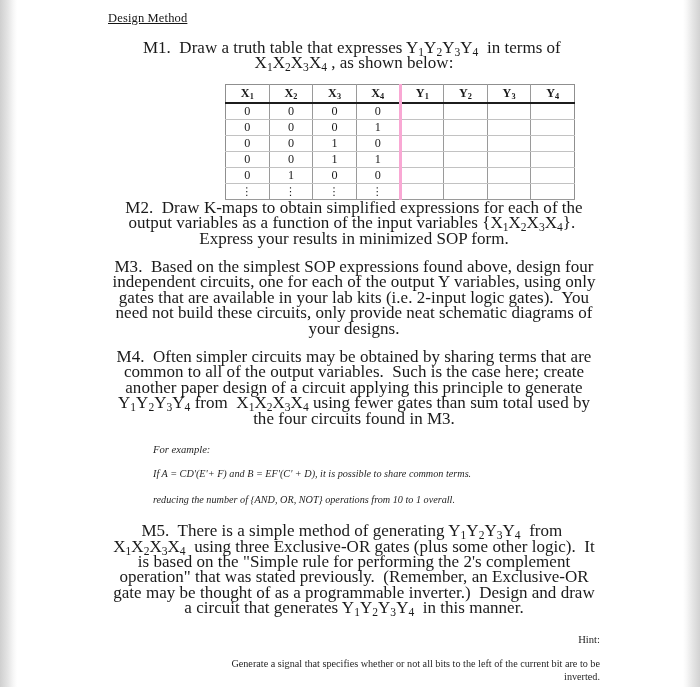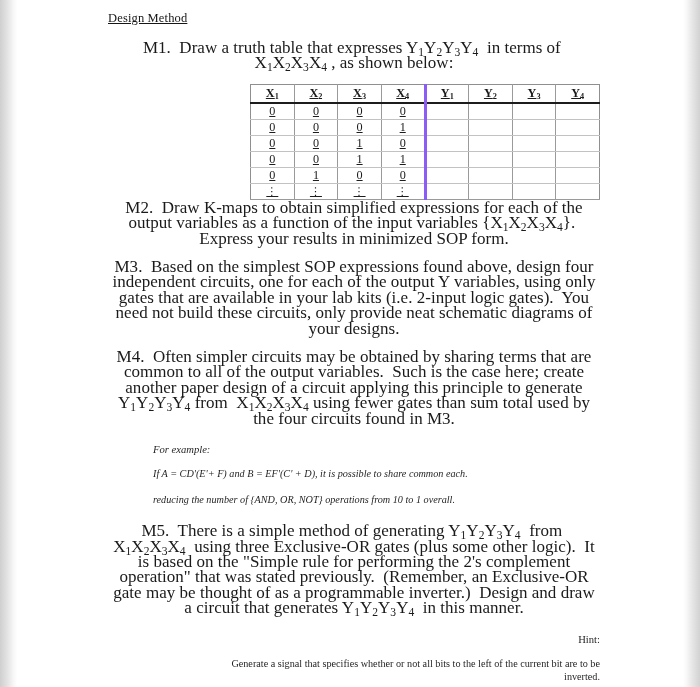--- a/index.html
+++ b/index.html
@@ -62,23 +62,22 @@
   sub {
     font-size: 0.68em;
     vertical-align: -0.28em;
     line-height: 0;
   }
 
   
   .table-wrap {
     margin: 12px 0 0 0;
     display: flex;
-    justify-content: flex-end;
+    justify-content: center;
     padding-left: 92px;
-    text-decoration: underline;
   }
   table.truth-table {
     border-collapse: collapse;
     table-layout: fixed;
     width: 350px;
     font-size: 12.2px;
   }
   table.truth-table th,
   table.truth-table td {
     border-left: 1px solid #9a9a9a;
@@ -94,21 +93,21 @@
   }
   table.truth-table th {
     font-weight: 700;
     height: 17px;
     line-height: 17px;
     border-top: 1px solid #8f8f8f;
     border-bottom: 2px solid #1c1c1c;
   }
   table.truth-table th.sep-left,
   table.truth-table td.sep-left {
-    border-left: 3px solid #8b5cf6;
+    border-left: 3px solid #f9a8d4;
   }
   table.truth-table tr:last-child td {
     border-bottom: 1px solid #9a9a9a;
   }
   .ellipsis-cell {
     font-size: 11px;
     letter-spacing: 1px;
     color: #4a4a4a;
   }
   .col-edge-l { border-left: 1px solid #8f8f8f !important; }
@@ -233,21 +232,21 @@
       M3.&nbsp; Based on the simplest SOP expressions found above, design four independent circuits, one for each of the output Y variables, using only gates that are available in your lab kits (i.e. 2-input logic gates).&nbsp; You need not build these circuits, only provide neat schematic diagrams of your designs.
     </p>
 
     <p class="para" style="margin-top:4px;">
       M4.&nbsp; Often simpler circuits may be obtained by sharing terms that are common to all of the output variables.&nbsp; Such is the case here; create another paper design of a circuit applying this principle to generate Y<sub>1</sub>Y<sub>2</sub>Y<sub>3</sub>Y<sub>4</sub> from&nbsp; X<sub>1</sub>X<sub>2</sub>X<sub>3</sub>X<sub>4</sub> using fewer gates than sum total used by the four circuits found in M3.
     </p>
 
     <div class="indent-block block-gap-top block-gap-bottom">
       <p class="indent-label">For example:</p>
       <p class="indent-body">
-        <span>If A = CD'(E'+ F) and B = EF'(C' + D), it is possible to share common each.</span><br>
+        <span>If A = CD'(E'+ F) and B = EF'(C' + D), it is possible to share common terms.</span><br>
         <br>
         <span>reducing the number of {AND, OR, NOT} operations from 10 to 1 overall.</span>
       </p>
     </div>
 
     <p class="para" style="margin-top:17px;">
       M5.&nbsp; There is a simple method of generating Y<sub>1</sub>Y<sub>2</sub>Y<sub>3</sub>Y<sub>4</sub>&nbsp; from&nbsp; X<sub>1</sub>X<sub>2</sub>X<sub>3</sub>X<sub>4</sub>&nbsp; using three Exclusive-OR gates (plus some other logic).&nbsp; It is based on the "Simple rule for performing the 2's complement operation" that was stated previously.&nbsp; (Remember, an Exclusive-OR gate may be thought of as a programmable inverter.)&nbsp; Design and draw a circuit that generates Y<sub>1</sub>Y<sub>2</sub>Y<sub>3</sub>Y<sub>4</sub>&nbsp; in this manner.
     </p>
 
     <div class="indent-block" style="margin-top:17px;text-align:right;">

